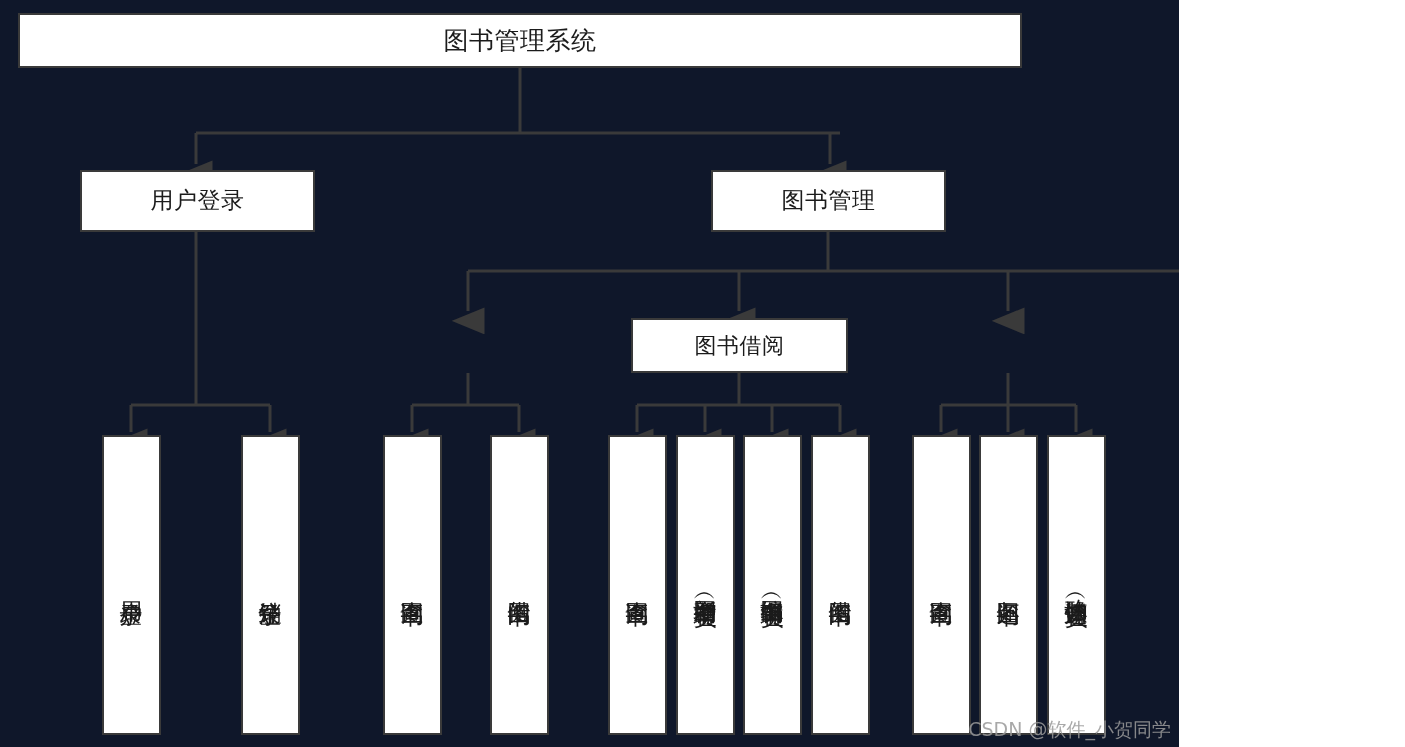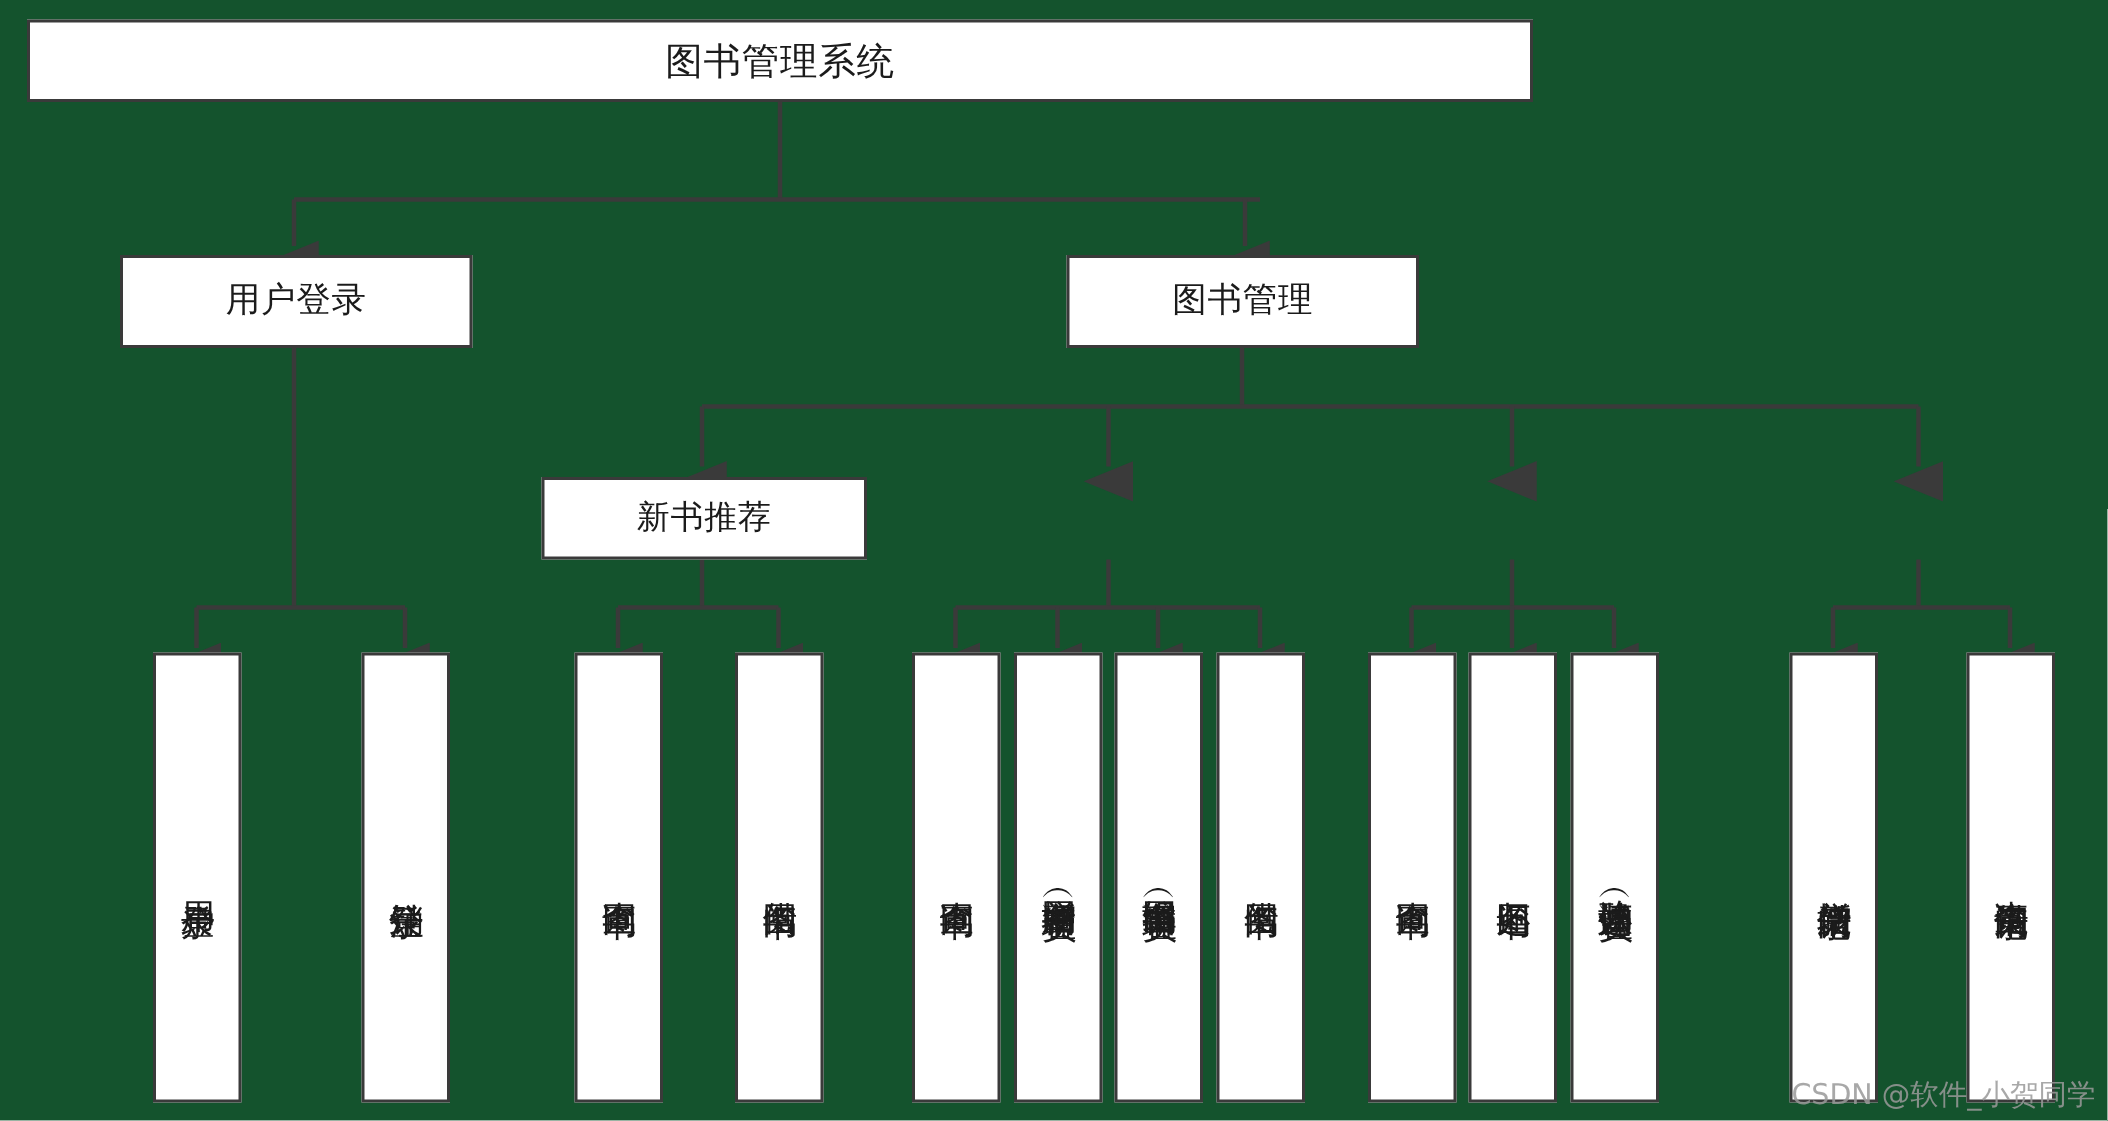--- a/index.html
+++ b/index.html
@@ -6,23 +6,23 @@
   html, body {
     margin: 0;
     padding: 0;
     background: #ffffff;
   }
   body {
     font-family: "DejaVu Sans", "Liberation Sans", sans-serif;
   }
   #diagram-root {
     position: relative;
-    width: 1405px;
+    width: 1179px;
     height: 747px;
-    background: #14532d;
+    background: #0f172a;
     overflow: hidden;
   }
   #wires {
     position: absolute;
     left: 0;
     top: 0;
     width: 1405px;
     height: 747px;
     pointer-events: none;
   }
@@ -136,22 +136,22 @@
     <span class="node-label">图书管理系统</span>
   </div>
 
   <div class="node level-1" style="left:80px; top:170px; width:235px; height:62px;">
     <span class="node-label">用户登录</span>
   </div>
   <div class="node level-1" style="left:711px; top:170px; width:235px; height:62px;">
     <span class="node-label">图书管理</span>
   </div>
 
-  <div class="node level-2" style="left:361px; top:318px; width:217px; height:55px;">
-    <span class="node-label">新书推荐</span>
+  <div class="node level-2" style="left:631px; top:318px; width:217px; height:55px;">
+    <span class="node-label">图书借阅</span>
   </div>
 
   <div class="node leaf" style="left:102px; top:435px; width:59px; height:300px;">
     <span class="leaf-inner">
       <span class="node-label">用户登录</span>
     </span>
   </div>
   <div class="node leaf" style="left:241px; top:435px; width:59px; height:300px;">
     <span class="leaf-inner">
       <span class="node-label">注销登录</span>

